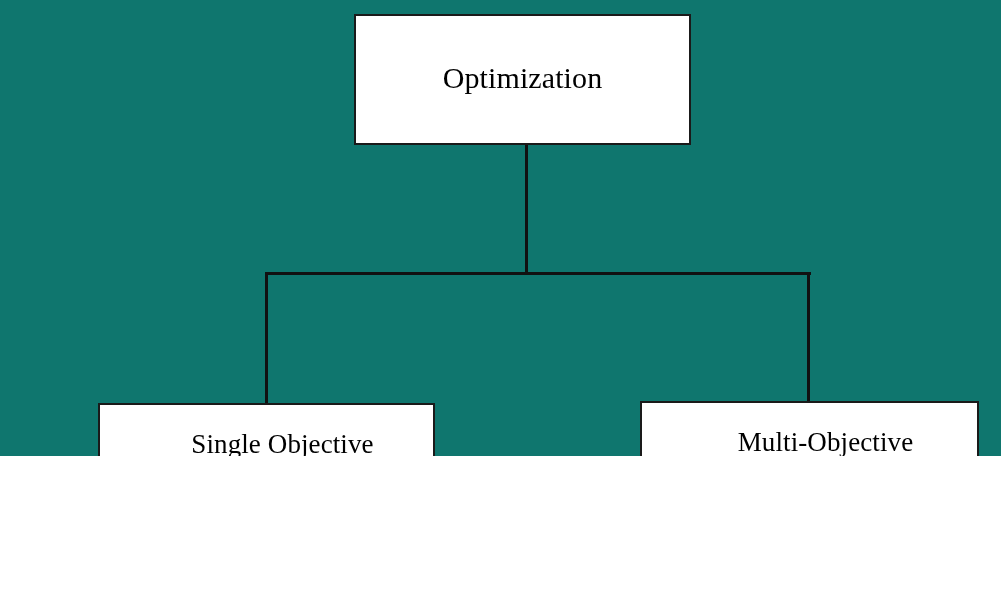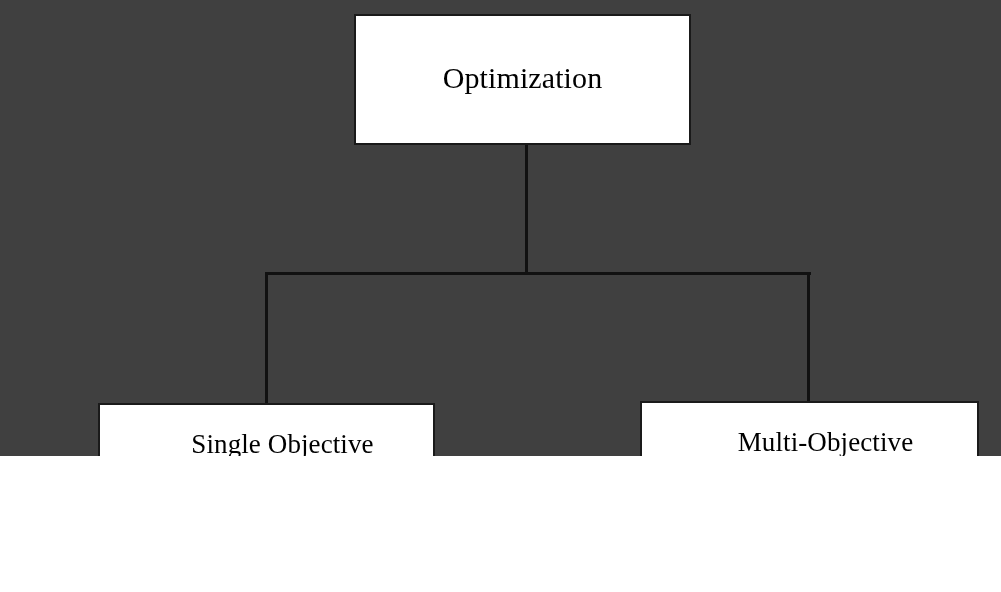--- a/index.html
+++ b/index.html
@@ -9,21 +9,21 @@
     background: #ffffff;
   }
   body {
     font-family: "Liberation Serif", "DejaVu Serif", serif;
     color: #000000;
   }
   #canvas {
     position: relative;
     width: 1001px;
     height: 456px;
-    background: #404040;
+    background: #0f766e;
     overflow: hidden;
   }
 
   
   .node {
     position: absolute;
     box-sizing: border-box;
     background: #ffffff;
     border: 2px solid #1a1a1a;
     display: flex;

